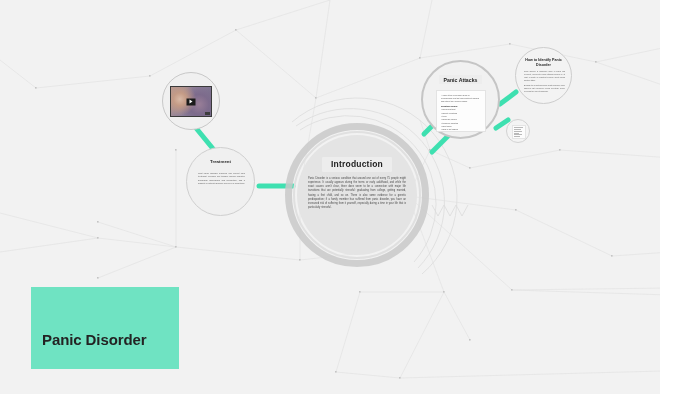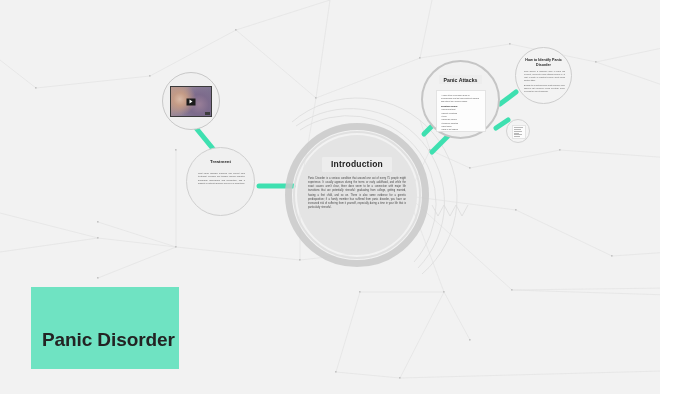--- a/index.html
+++ b/index.html
@@ -283,21 +283,21 @@
     height: 82px;
     background: #6fe3c2;
     display: flex;
     flex-direction: column;
     justify-content: center;
     padding-left: 11px;
     box-sizing: border-box;
   }
   #title-main, #title-author {
     color: #232323;
-    font-size: 19px;
+    font-size: 15px;
     font-weight: bold;
     line-height: 1.32;
     letter-spacing: -.1px;
     margin-top: 24px;
   }
 </style>
 </head>
 <body>
 
 <div id="canvas">

